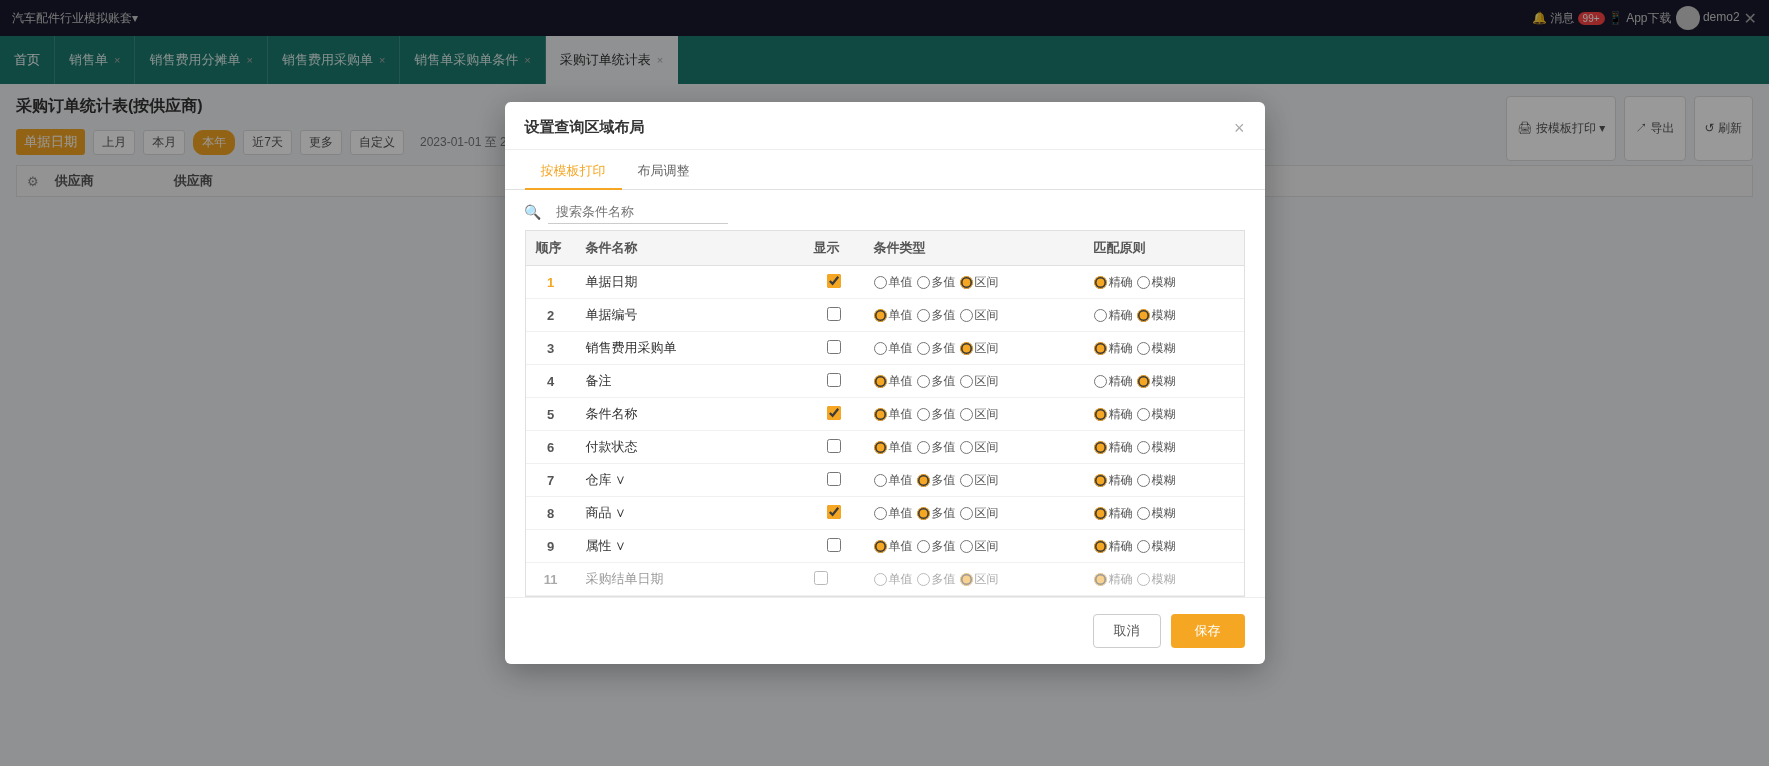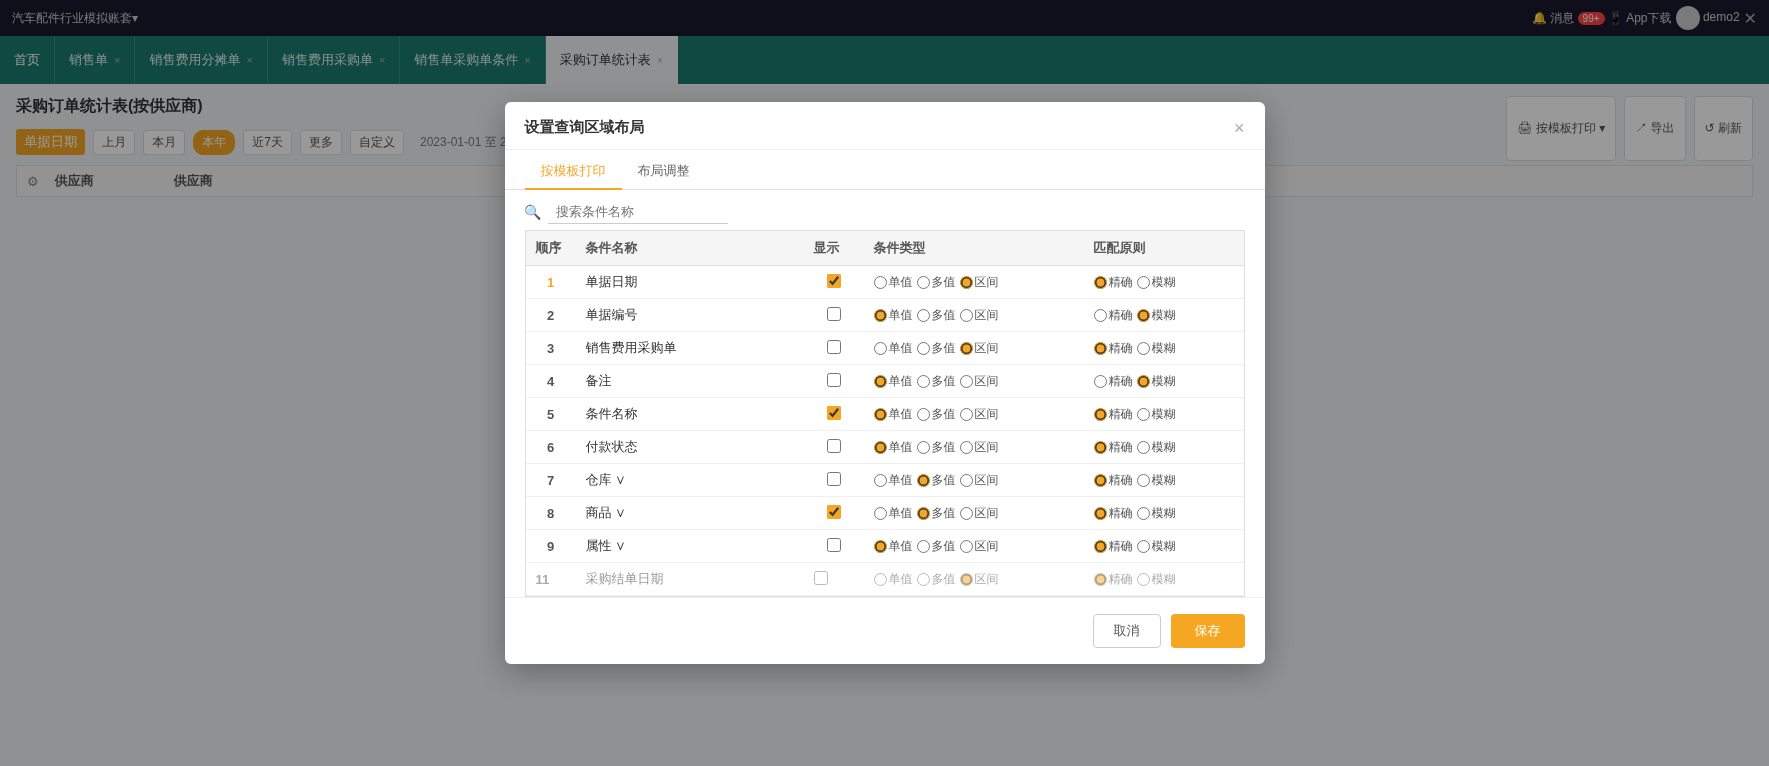--- a/index.html
+++ b/index.html
@@ -185,21 +185,21 @@
     }
     .dialog-table tbody tr {
       border-bottom: 1px solid #f0f0f0;
     }
     .dialog-table tbody td {
       padding: 7px 10px;
       font-size: 13px;
       color: #333;
       vertical-align: middle;
     }
-    .td-order { color: #f5a623; font-weight: 600; }
+    .td-order { color: #f5a623; font-weight: 600; text-align: center; }
     .td-order.blue { color: #555; }
 
     
     .cb {
       width: 14px; height: 14px; cursor: pointer; accent-color: #f5a623;
     }
 
     
     .radio-group { display: flex; align-items: center; gap: 4px; white-space: nowrap; }
     .radio-group label { display: flex; align-items: center; gap: 2px; cursor: pointer; font-size: 12px; color: #555; }

